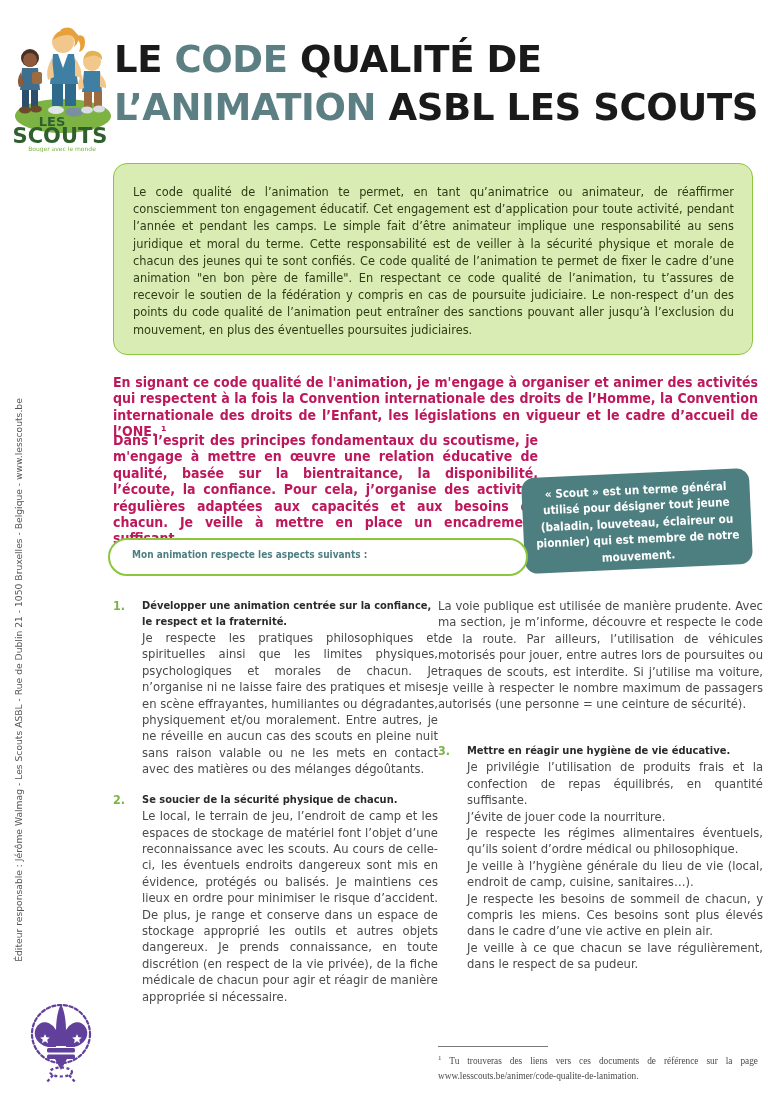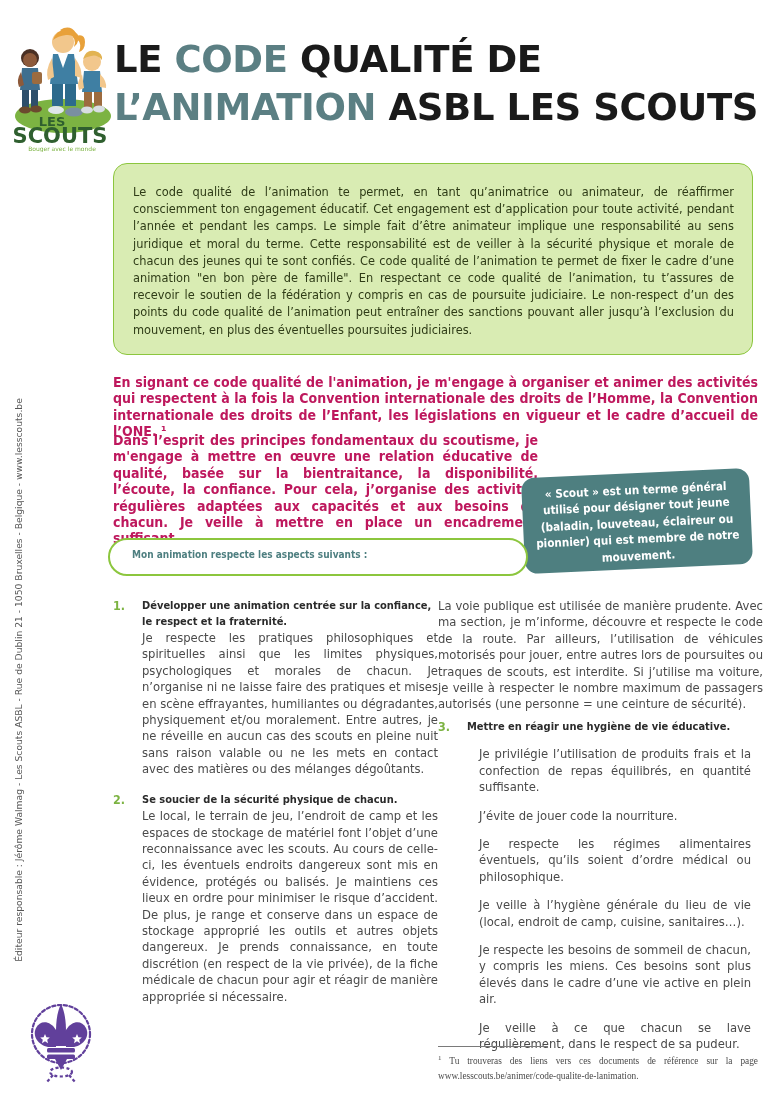--- a/index.html
+++ b/index.html
@@ -147,22 +147,22 @@
     color: #2b2b2b;
     margin-bottom: 1px;
   }
   .item-body, .plain-body {
     font-family: "DejaVu Sans", sans-serif;
     font-size: 11.6px;
     line-height: 16.4px;
     color: #4a4a4a;
     text-align: justify;
   }
-  .plain-body { margin-bottom: 6px; }
-  .item-body p { margin: 12px; }
+  .plain-body { margin-bottom: 30px; }
+  .item-body p { margin: 0; }
 
   
   #footnote {
     position: absolute;
     left: 438px; top: 1046px;
     width: 320px;
   }
   #footnote-rule {
     width: 110px; height: 0;
     border-top: 1px solid #7a7a7a;

